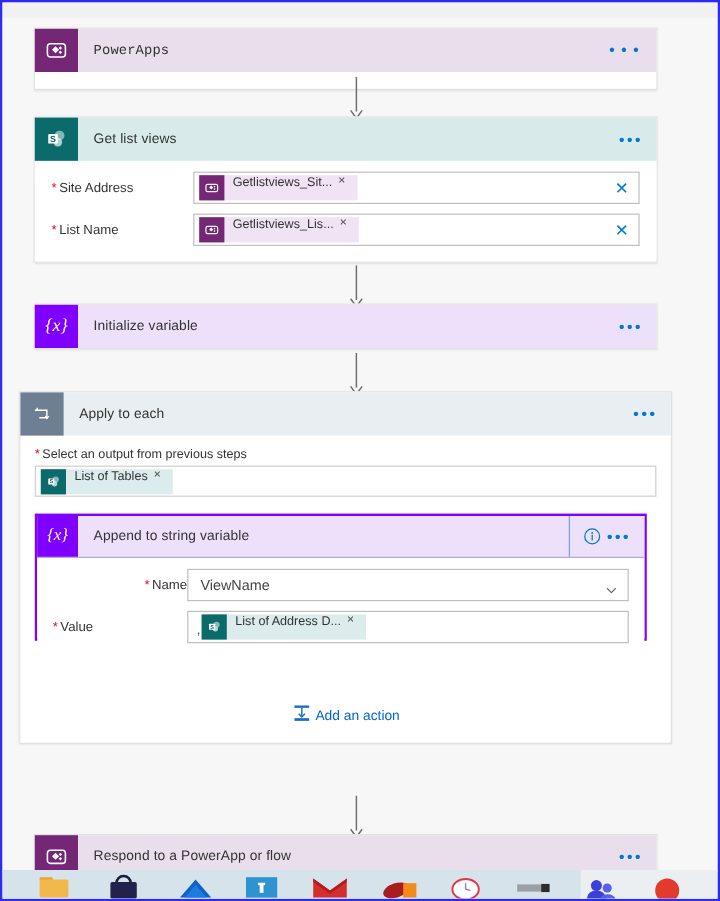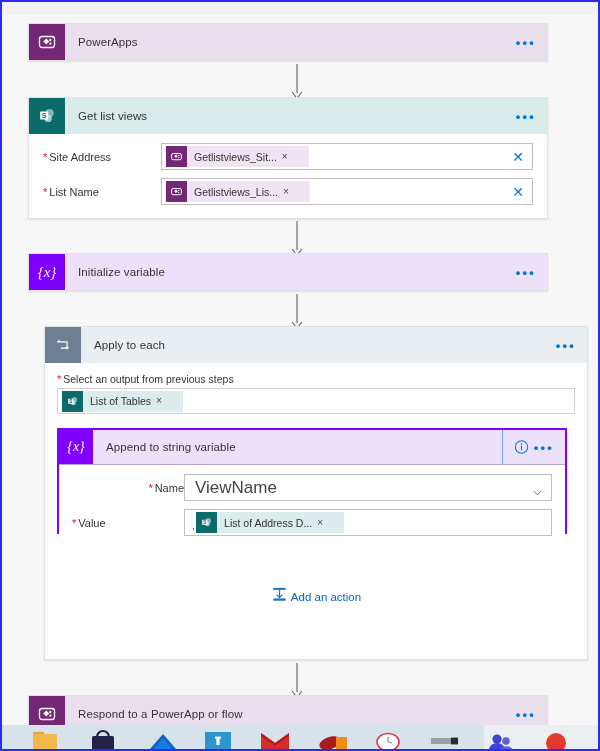--- a/index.html
+++ b/index.html
@@ -141,38 +141,38 @@
   }
   .field-caret {
     position: absolute;
     right: 9px;
     top: 50%;
     transform: translateY(-50%);
     width: 9px;
     height: 9px;
   }
   .field-text {
-    font-size: 17px;
+    font-size: 12px;
     color: #444444;
     padding-left: 6px;
   }
   .leading-comma {
     font-size: 11px;
     color: #555;
     padding: 0 1px 0 3px;
     align-self: flex-end;
     margin-bottom: 4px;
   }
 
   
   .token {
     display: inline-flex;
-    align-items: center;
+    align-items: flex-start;
     height: 21px;
-    padding-right: 21px;
+    padding-right: 10px;
     max-width: 100%;
   }
   .token-purple { background: #f0e3f3; }
   .token-teal   { background: #dcecec; }
   .token-ico {
     width: 21px;
     height: 21px;
     flex: 0 0 21px;
     display: flex;
     align-items: center;
@@ -310,21 +310,21 @@
 </style>
 </head>
 <body>
 
 <div id="screen">
 
   <div class="top-strip"></div>
 
   <div class="canvas">
 
-    <div class="card" style="left:26px; top:8px; width:520px; height:38px;">
+    <div class="card" style="left:26px; top:8px; width:520px; height:52px;font-family:Liberation Mono, monospace;">
       <div class="card-head head-powerapps">
         <div class="card-icon ico-powerapps">
           <svg width="20" height="20" viewBox="0 0 20 20">
             <rect x="2.5" y="4.5" width="15" height="11" rx="2.5" ry="2.5" fill="none" stroke="#ffffff" stroke-width="1.3"></rect>
             <rect x="7.2" y="7.4" width="4.2" height="4.2" fill="#ffffff" transform="rotate(45 9.3 9.5)"></rect>
             <rect x="12.3" y="7.0" width="2.0" height="2.0" fill="#ffffff" transform="rotate(45 13.3 8.0)"></rect>
             <rect x="12.3" y="10.6" width="2.0" height="2.0" fill="#ffffff" transform="rotate(45 13.3 11.6)"></rect>
           </svg>
         </div>
         <span class="card-title">PowerApps</span>
@@ -416,21 +416,21 @@
       </div>
     </div>
 
     <div class="arrow" style="top:279px; height:36px;">
       <svg width="14" height="36" viewBox="0 0 14 36">
         <line x1="7" y1="0" x2="7" y2="29" stroke="#6b6b6b" stroke-width="1.2"></line>
         <polyline points="2.2,28 7,34.5 11.8,28" fill="none" stroke="#6b6b6b" stroke-width="1.2"></polyline>
       </svg>
     </div>
 
-    <div class="loop-box" style="left:14px; top:311px; width:544px; height:334px;margin-left:28px;">
+    <div class="loop-box" style="left:14px; top:311px; width:544px; height:294px;">
 
       <div class="loop-head">
         <div class="card-icon ico-loop">
           <svg width="18" height="18" viewBox="0 0 20 20">
             <path d="M5.5,6.5 L14.5,6.5 L14.5,13.5 L7.5,13.5" fill="none" stroke="#ffffff" stroke-width="1.3"></path>
             <path d="M5.5,6.5 L5.5,4.2 M5.5,6.5 L3.4,6.5" fill="none" stroke="#ffffff" stroke-width="1.3"></path>
             <polyline points="13.0,12.0 14.6,14.0 16.2,12.0" fill="none" stroke="#ffffff" stroke-width="1.3"></polyline>
           </svg>
         </div>
         <span class="card-title">Apply to each</span>

